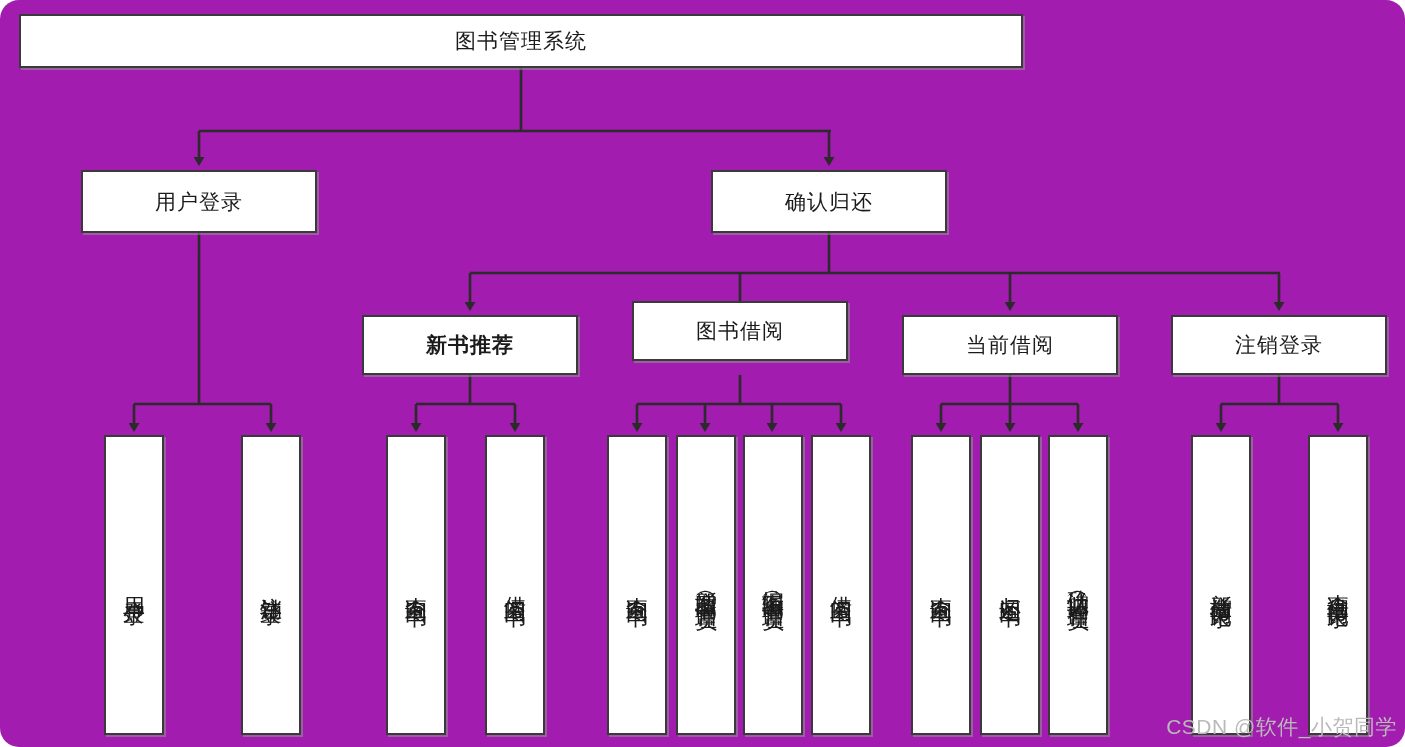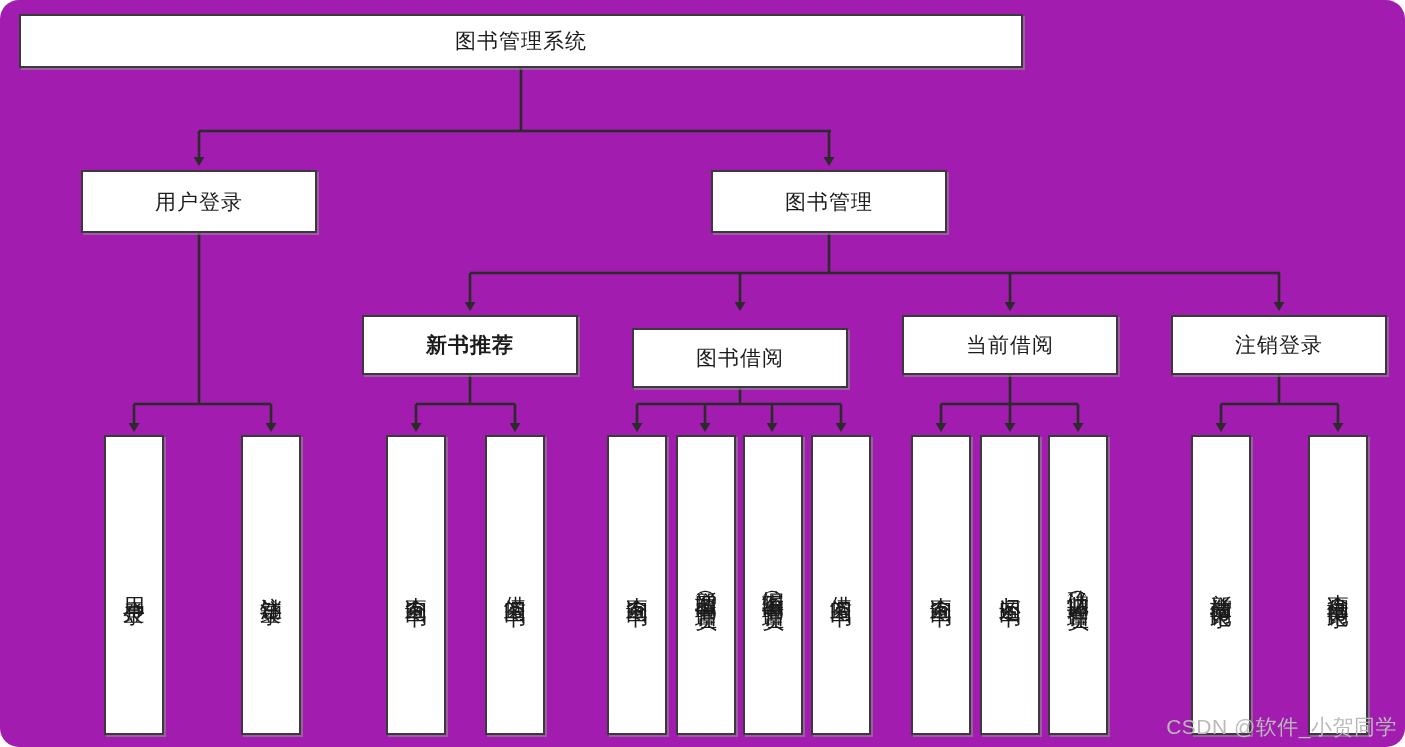--- a/index.html
+++ b/index.html
@@ -122,27 +122,27 @@
   </svg>
 
   <div class="node horiz" style="left:19px; top:14px; width:1004px; height:54px;">
     <span>图书管理系统</span>
   </div>
 
   <div class="node horiz" style="left:81px; top:170px; width:236px; height:63px;">
     <span>用户登录</span>
   </div>
   <div class="node horiz" style="left:711px; top:170px; width:236px; height:63px;">
-    <span>图书管理</span>
+    <span>确认归还</span>
   </div>
 
   <div class="node horiz" style="left:362px; top:315px; width:216px; height:60px;font-weight:bold;">
     <span>新书推荐</span>
   </div>
-  <div class="node horiz" style="left:632px; top:328px; width:216px; height:60px;">
+  <div class="node horiz" style="left:632px; top:301px; width:216px; height:60px;">
     <span>图书借阅</span>
   </div>
   <div class="node horiz" style="left:902px; top:315px; width:216px; height:60px;">
     <span>当前借阅</span>
   </div>
   <div class="node horiz" style="left:1171px; top:315px; width:216px; height:60px;">
     <span>注销登录</span>
   </div>
 
   <div class="node vert" style="left:104px; top:435px; width:60px; height:300px;">

